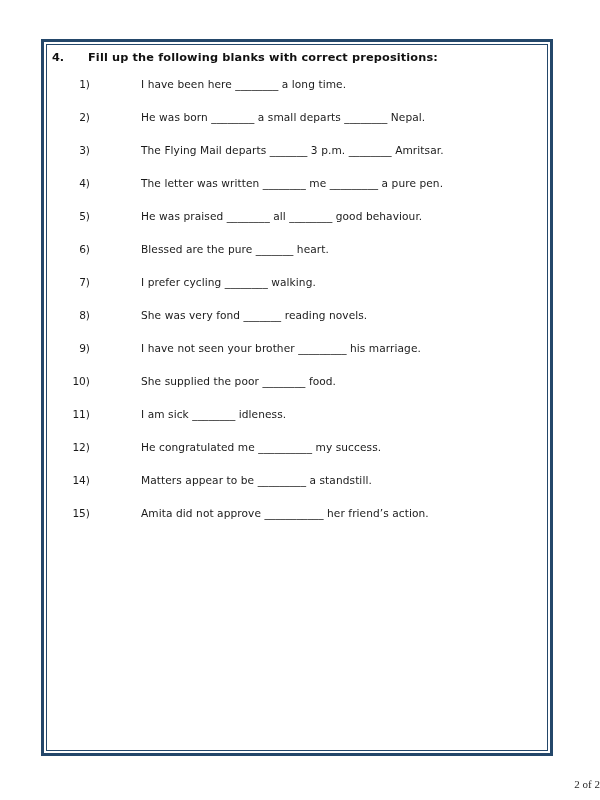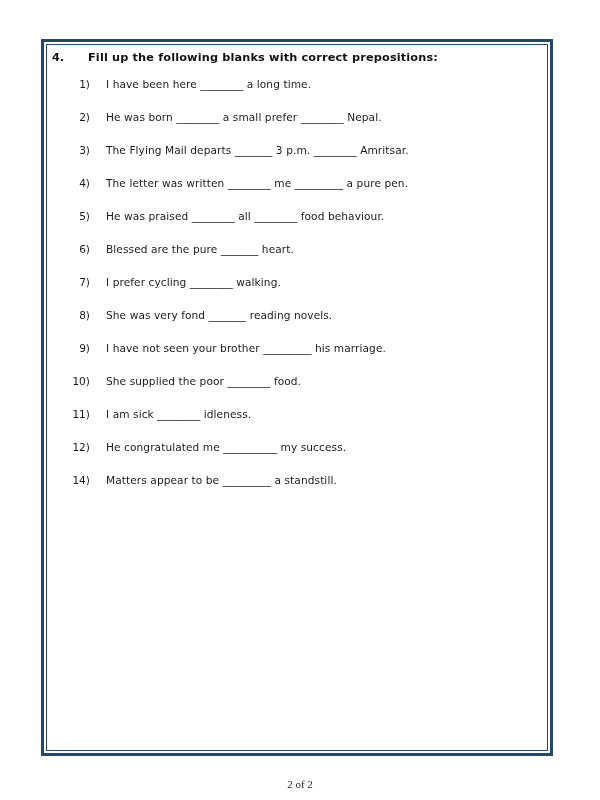--- a/index.html
+++ b/index.html
@@ -85,34 +85,34 @@
   }
   .item-num {
     flex: 0 0 38px;
     width: 38px;
     text-align: right;
     padding-right: 0;
     font-size: 10.6px;
     color: #1a1a1a;
   }
   .item-text {
-    padding-left: 16px;
+    padding-left: 51px;
     font-size: 10.6px;
     color: #1a1a1a;
     white-space: pre;
     letter-spacing: 0.08px;
   }
 
   
   .footer {
     position: absolute;
     left: 0;
     top: 778px;
     width: 600px;
-    text-align: center;
+    text-align: right;
     font-family: "Liberation Serif", "DejaVu Serif", serif;
     font-size: 11px;
     color: #2a2a2a;
   }
 </style>
 </head>
 <body>
 
 <div class="page">
 
@@ -129,36 +129,36 @@
 
     <div class="items">
 
       <div class="item">
         <span class="item-num">1)</span>
         <span class="item-text">I have been here ________ a long time.</span>
       </div>
 
       <div class="item">
         <span class="item-num">2)</span>
-        <span class="item-text">He was born ________ a small prefer ________ Nepal.</span>
+        <span class="item-text">He was born ________ a small departs ________ Nepal.</span>
       </div>
 
       <div class="item">
         <span class="item-num">3)</span>
         <span class="item-text">The Flying Mail departs _______ 3 p.m. ________ Amritsar.</span>
       </div>
 
       <div class="item">
         <span class="item-num">4)</span>
         <span class="item-text">The letter was written ________ me _________ a pure pen.</span>
       </div>
 
       <div class="item">
         <span class="item-num">5)</span>
-        <span class="item-text">He was praised ________ all ________ food behaviour.</span>
+        <span class="item-text">He was praised ________ all ________ good behaviour.</span>
       </div>
 
       <div class="item">
         <span class="item-num">6)</span>
         <span class="item-text">Blessed are the pure _______ heart.</span>
       </div>
 
       <div class="item">
         <span class="item-num">7)</span>
         <span class="item-text">I prefer cycling ________ walking.</span>
@@ -188,20 +188,24 @@
         <span class="item-num">12)</span>
         <span class="item-text">He congratulated me __________ my success.</span>
       </div>
 
 
       <div class="item">
         <span class="item-num">14)</span>
         <span class="item-text">Matters appear to be _________ a standstill.</span>
       </div>
 
+      <div class="item">
+        <span class="item-num">15)</span>
+        <span class="item-text">Amita did not approve ___________ her friend’s action.</span>
+      </div>
 
     </div>
 
   </div>
 
   <div class="footer">2 of 2</div>
 
 </div>
 
 </body></html>

